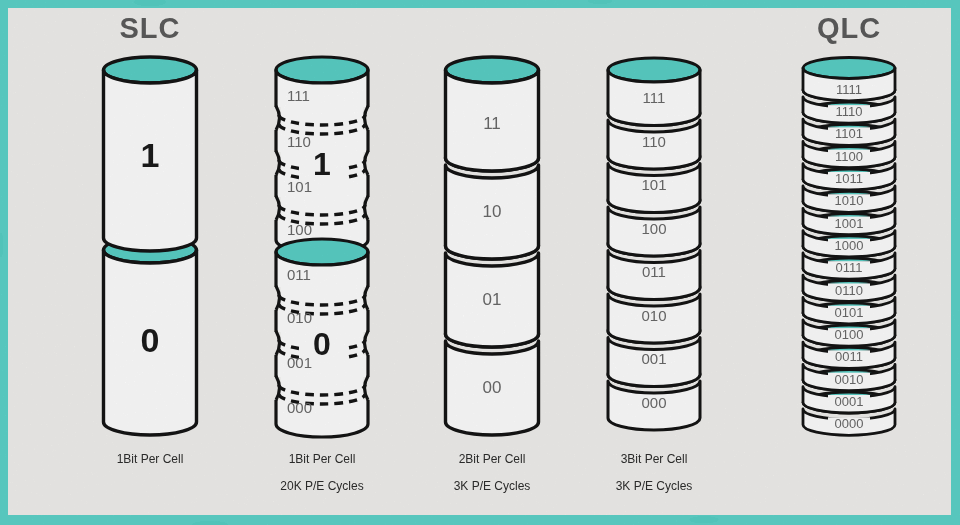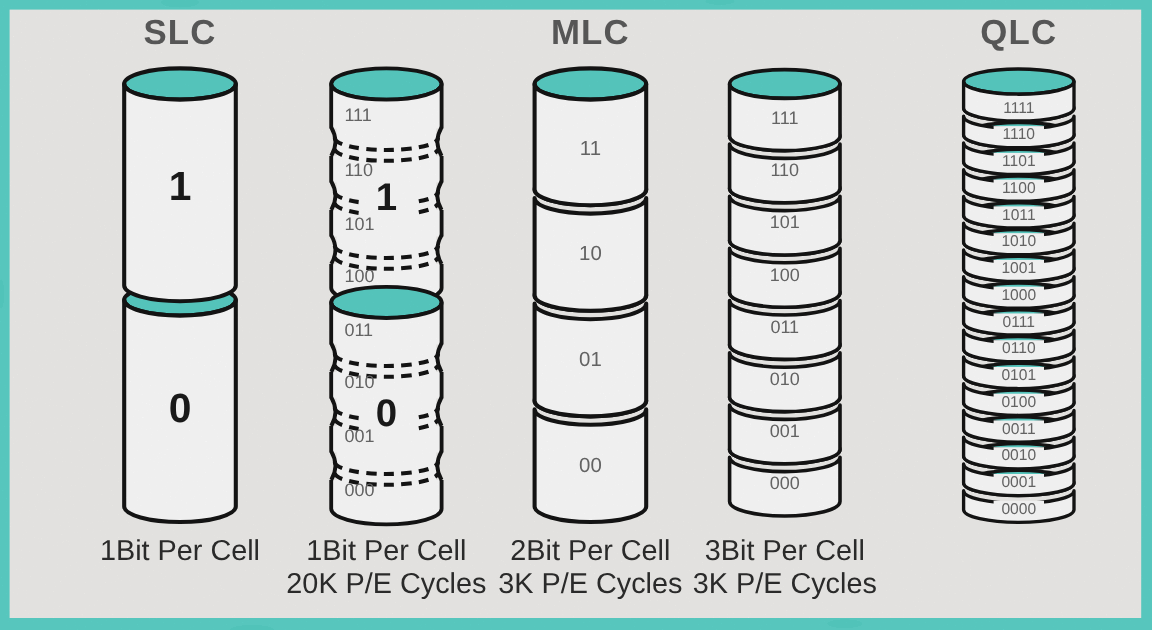--- a/index.html
+++ b/index.html
@@ -37,21 +37,21 @@
       radial-gradient(ellipse 5px 20px at 100% 382px,#5dd4ca 60%, transparent 61%);
   }
   .column { position:absolute; top:0; width:200px; height:525px; }
   .col-title {
     position:absolute; top:12px; left:0; width:100%; text-align:center;
     font-size:29px; font-weight:700; color:#5c5c5c; letter-spacing:1px;
   }
   .stack-svg { position:absolute; left:0; top:50px; }
   .caption {
     position:absolute; top:446px; left:0; width:100%; text-align:center;
-    font-size:24px; line-height:27px; color:#2d2d2d;
+    font-size:12px; line-height:27px; color:#2d2d2d;
   }
   .grain { position:absolute; left:0; top:0; pointer-events:none; }
 </style>
 </head>
 <body>
 
 <div class="stage">
   <div class="panel"></div>
   <div class="grunge"></div>
 
@@ -129,21 +129,20 @@
           <text x="65" y="363" font-size="15" fill="#6a6a6a" text-anchor="start" font-family="&quot;Liberation Sans&quot;, sans-serif" font-weight="400">000</text>
         </g>
       </svg>
     <div class="caption">
       <div>1Bit Per Cell</div>
       <div>20K P/E Cycles</div>
     </div>
   </div>
 
   <div class="column" style="left:392px">
-    <div class="col-title">MLC</div>
     <svg class="stack-svg" id="svg-mlc" width="200" height="400" viewBox="0 0 200 400">
         <g>
           <ellipse cx="100" cy="20" rx="46.5" ry="13" fill="#5ad0c7" stroke="#151515" stroke-width="3.4"></ellipse>
           <ellipse cx="100" cy="108" rx="46.5" ry="13" fill="#5ad0c7" stroke="#151515" stroke-width="3.4"></ellipse>
           <ellipse cx="100" cy="196" rx="46.5" ry="13" fill="#5ad0c7" stroke="#151515" stroke-width="3.4"></ellipse>
           <ellipse cx="100" cy="284" rx="46.5" ry="13" fill="#5ad0c7" stroke="#151515" stroke-width="3.4"></ellipse>
           <path d="M 53.5 20 A 46.5 13 0 0 0 146.5 20 L 146.5 108 A 46.5 13 0 0 1 53.5 108 Z" fill="#ffffff" stroke="#151515" stroke-width="3.4" stroke-linejoin="round"></path>
           <path d="M 53.5 115 A 46.5 13 0 0 0 146.5 115 L 146.5 196 A 46.5 13 0 0 1 53.5 196 Z" fill="#ffffff" stroke="#151515" stroke-width="3.4" stroke-linejoin="round"></path>
           <path d="M 53.5 203 A 46.5 13 0 0 0 146.5 203 L 146.5 284 A 46.5 13 0 0 1 53.5 284 Z" fill="#ffffff" stroke="#151515" stroke-width="3.4" stroke-linejoin="round"></path>
           <path d="M 53.5 291 A 46.5 13 0 0 0 146.5 291 L 146.5 372 A 46.5 13 0 0 1 53.5 372 Z" fill="#ffffff" stroke="#151515" stroke-width="3.4" stroke-linejoin="round"></path>

